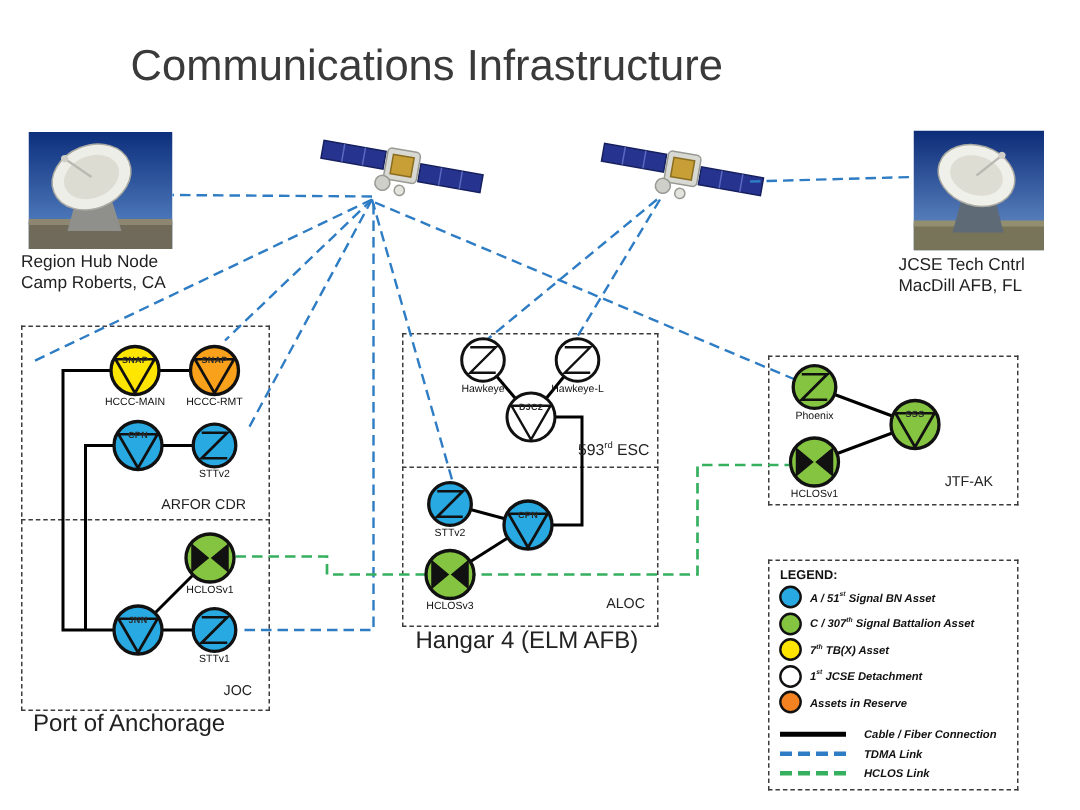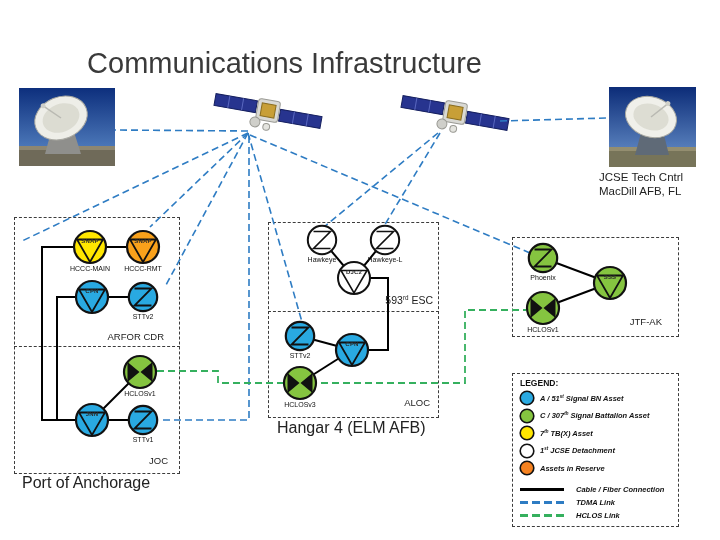--- a/index.html
+++ b/index.html
@@ -1,19 +1,19 @@
 <!DOCTYPE html>
 <html><head>
 <meta charset="utf-8">
 <style>
   html,body{margin:0;padding:0;background:#fff;}
   .slide{position:relative;width:720px;height:540px;background:#ffffff;overflow:hidden;
          font-family:"Liberation Sans",sans-serif;color:#111;}
   .title{position:absolute;left:0;top:28px;width:569px;text-align:center;
-         font-size:29px;color:#3a3a3a;letter-spacing:0px;margin-top:19px;}
+         font-size:29px;color:#3a3a3a;letter-spacing:0px;}
   .abs{position:absolute;}
   .station-label{position:absolute;font-size:11.5px;line-height:1.18;color:#222;}
   .gbox{position:absolute;border:1.5px dashed #3c3c3c;}
   .hdiv{position:absolute;border-top:1.5px dashed #3c3c3c;height:0;}
   .biglabel{position:absolute;font-size:16px;color:#222;white-space:nowrap;}
   .smalllabel{position:absolute;font-size:9.5px;color:#222;text-align:right;white-space:nowrap;}
   .esclabel{position:absolute;font-size:10.5px;color:#222;text-align:right;white-space:nowrap;}
   sup{font-size:0.6em;vertical-align:super;line-height:0;}
   .lines{position:absolute;left:0;top:0;}
   .node{position:absolute;}
@@ -49,20 +49,24 @@
       <rect x="0" y="58" width="96" height="4" fill="#8d8671"></rect>
       <polygon points="32,44 56,47 62,66 26,66" fill="#8f8f8c"></polygon>
       <g transform="rotate(-22 42 30)">
         <ellipse cx="42" cy="30" rx="27" ry="21" fill="#eeeee8" stroke="#a9a9a2" stroke-width="1"></ellipse>
         <ellipse cx="42" cy="30" rx="19" ry="14" fill="#dcdcd2"></ellipse>
         <line x1="42" y1="30" x2="30" y2="12" stroke="#b9b9b2" stroke-width="1.5"></line>
         <circle cx="30" cy="12" r="2.4" fill="#cfcfc8"></circle>
       </g>
     </svg>
   </div>
+  <div class="station-label" style="left:14px;top:169px">
+    <div>Region Hub Node</div>
+    <div>Camp Roberts, CA</div>
+  </div>
 
   <div class="abs" style="left:609px;top:87px">
     <svg width="87" height="80" viewBox="0 0 87 80">
       <defs>
         <linearGradient id="skyR" x1="0" y1="0" x2="0" y2="1">
           <stop offset="0" stop-color="#0c2c78"></stop>
             <stop offset="1" stop-color="#6d97cf"></stop>
         </linearGradient>
       </defs>
       <rect x="0" y="0" width="87" height="80" fill="url(#skyR)"></rect>

